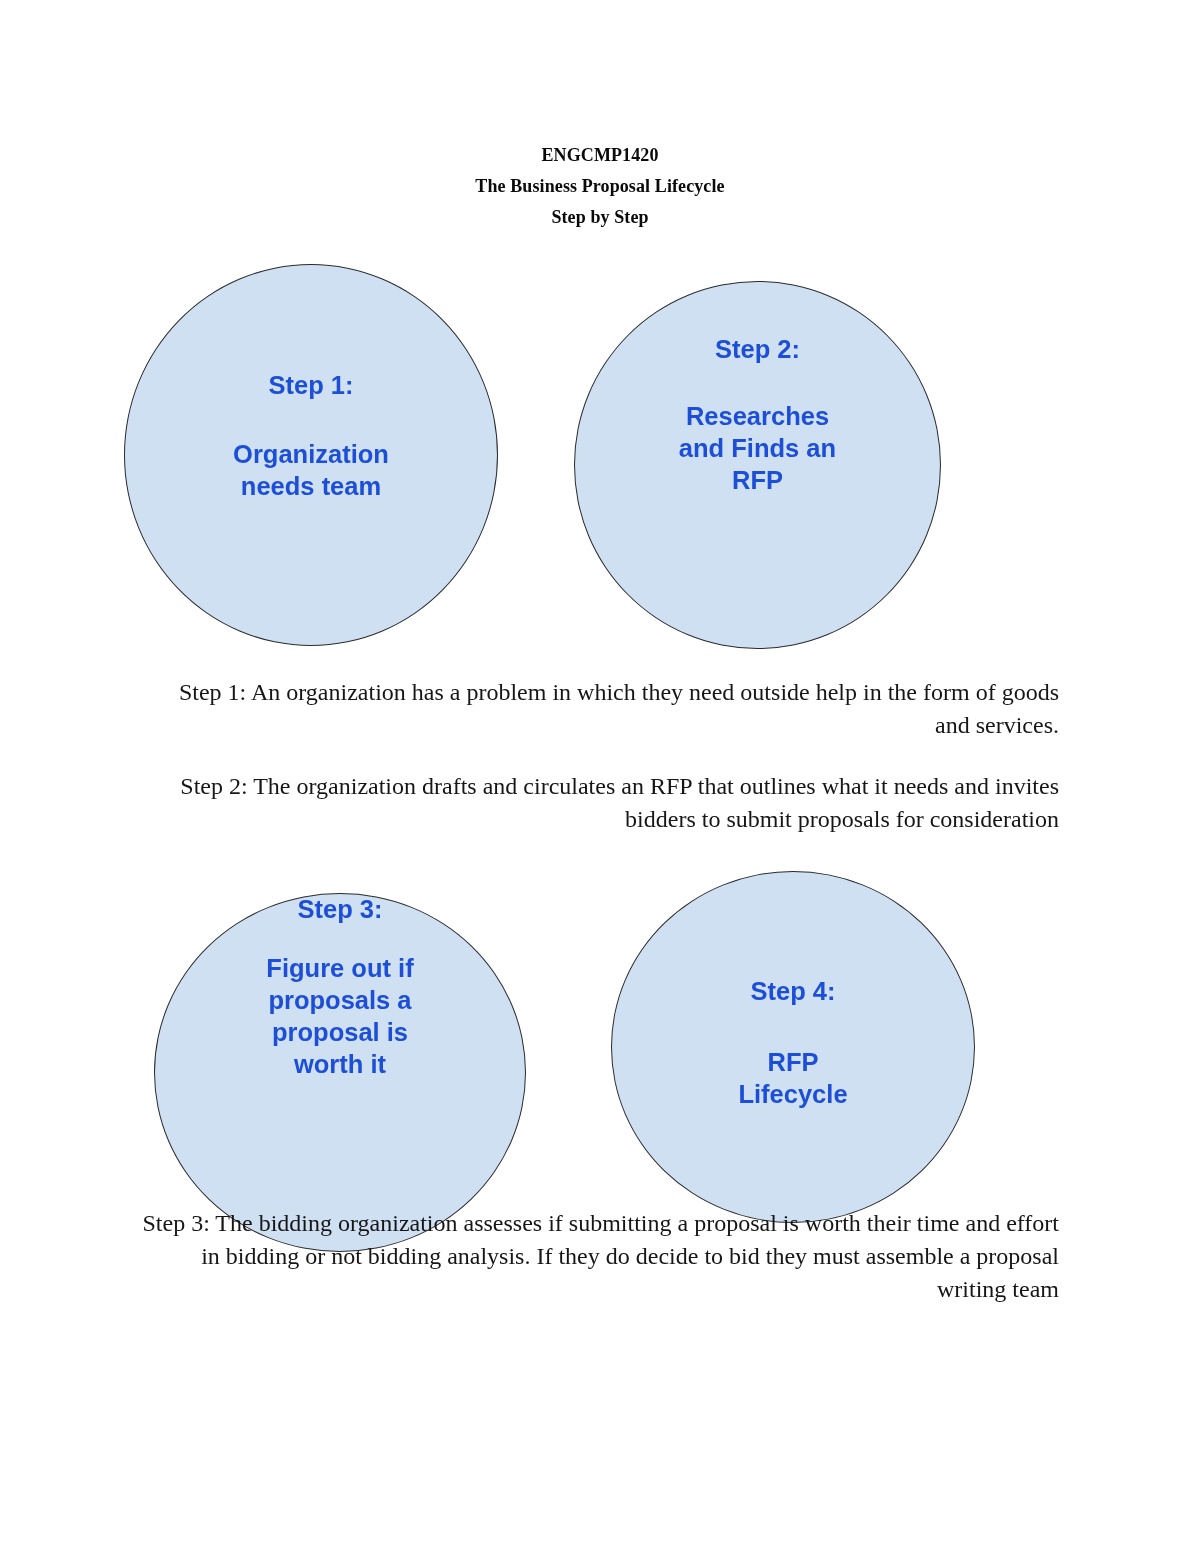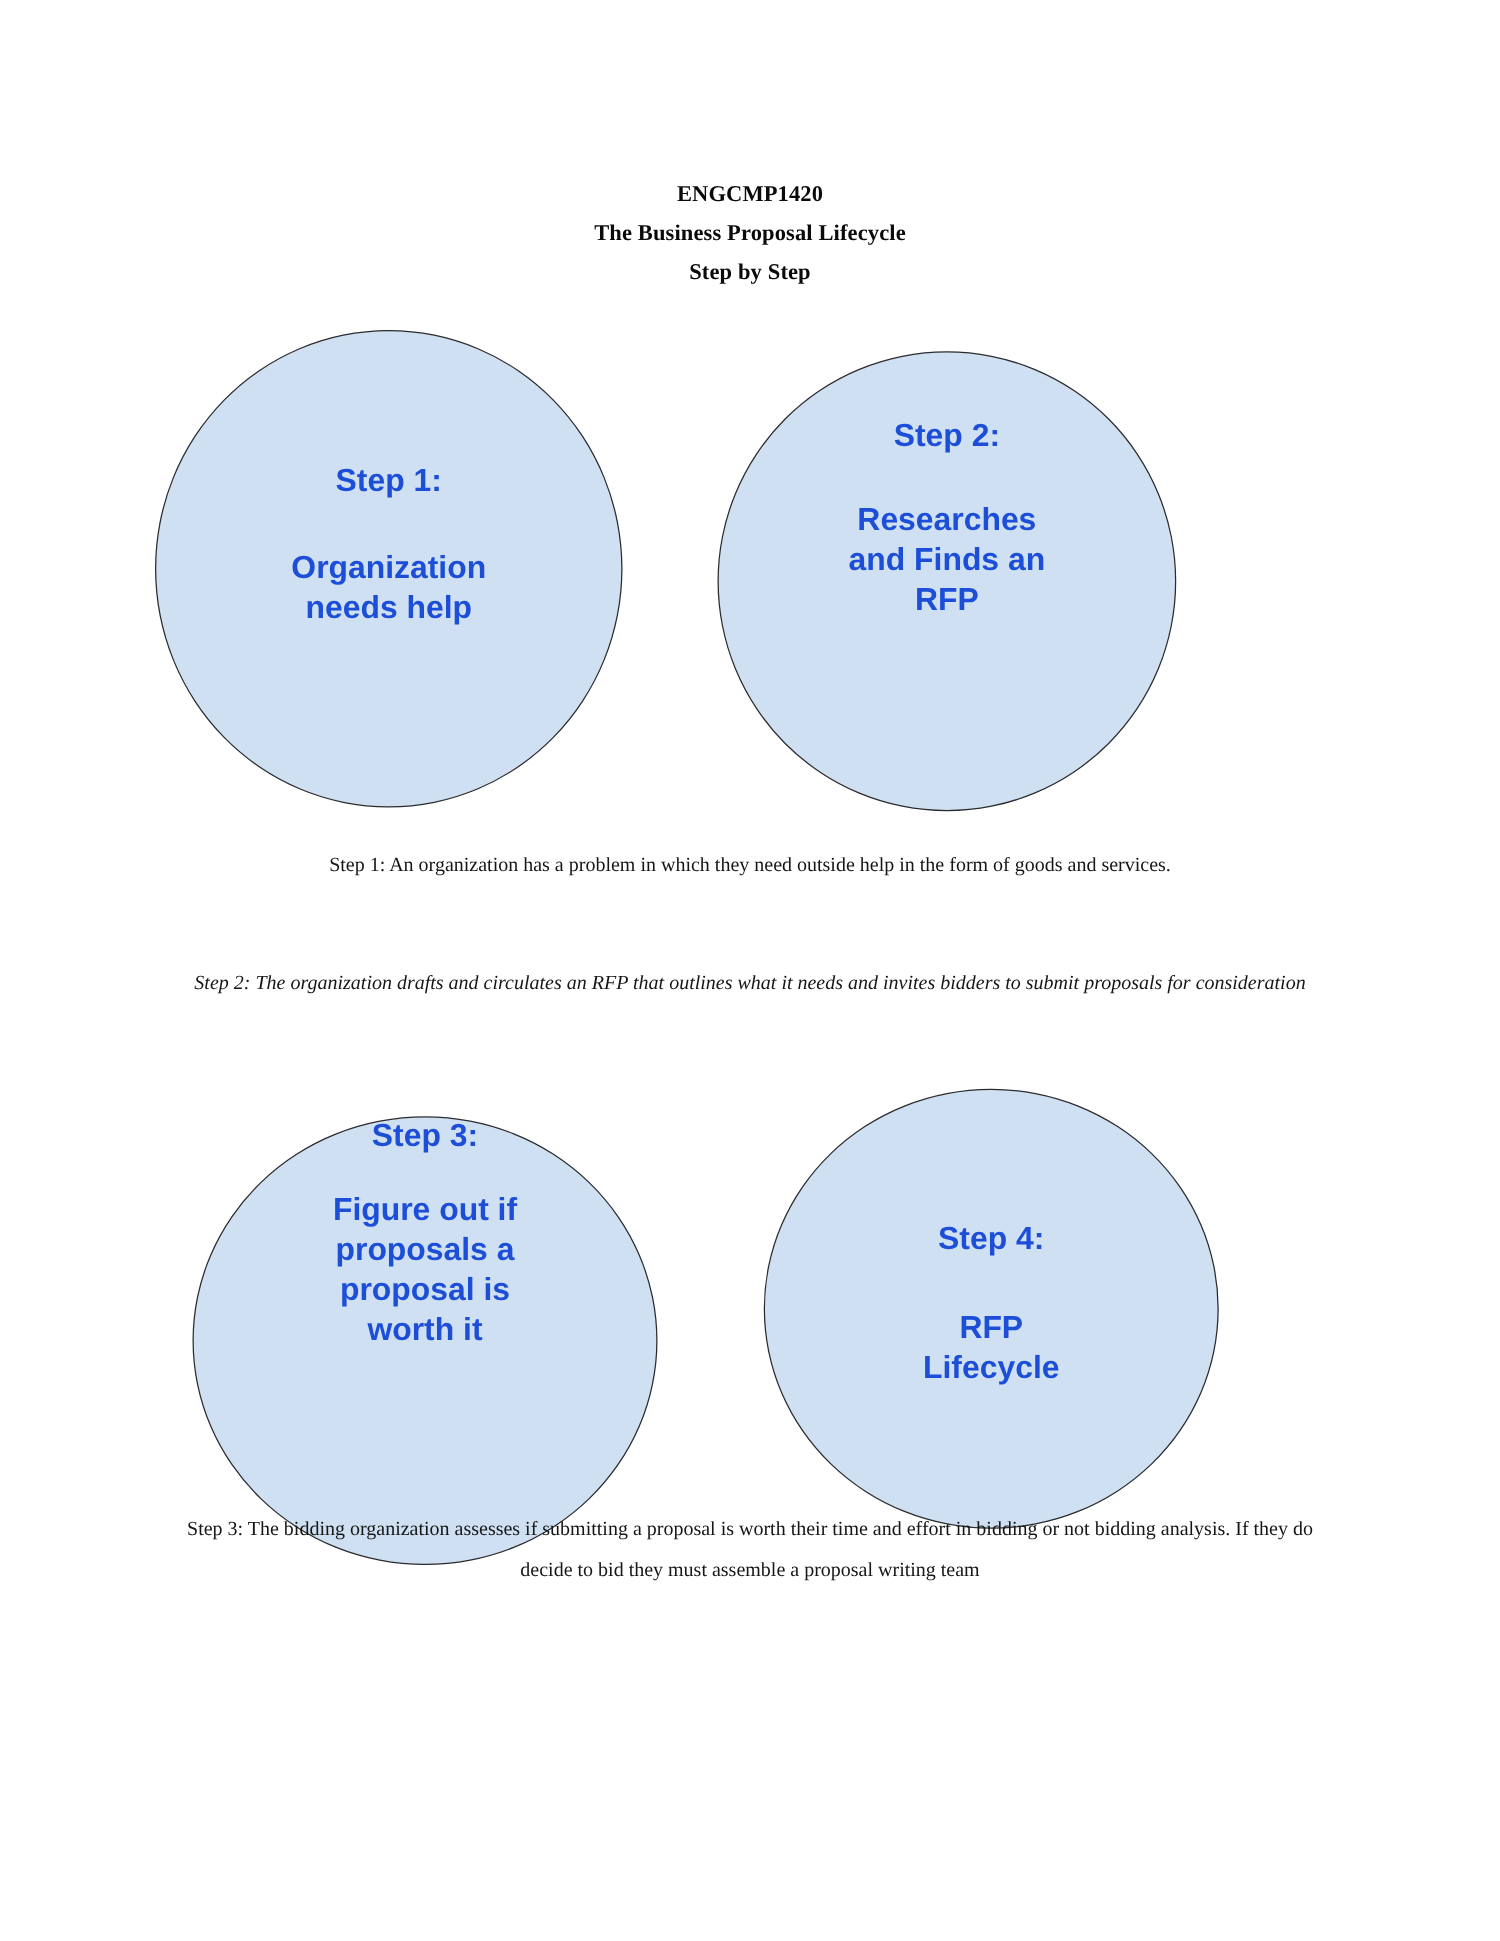--- a/index.html
+++ b/index.html
@@ -89,45 +89,45 @@
   }
   #circle-4 .step-label { margin-top: 104px; }
   #circle-4 .step-body  { margin-top: 40px; }
 
   
   .para {
     position: absolute;
     left: 141px;
     width: 918px;
     font-family: "Liberation Serif", "DejaVu Serif", serif;
-    font-size: 16px;
+    font-size: 24px;
     line-height: 33px;
     color: #161616;
-    text-align: center;
+    text-align: right;
   }
   #para-step1 { top: 676px; }
-  #para-step2 { top: 770px; font-style: italic; }
+  #para-step2 { top: 770px; }
   #para-step3 { top: 1207px; }
 </style>
 </head>
 <body>
 
 <div class="page">
 
   <div class="title-block">
     <div class="title-line">ENGCMP1420</div>
     <div class="title-line">The Business Proposal Lifecycle</div>
     <div class="title-line">Step by Step</div>
   </div>
 
   <div class="circle" id="circle-1">
     <div class="step-label">Step 1:</div>
     <div class="step-body">
       <div>Organization</div>
-      <div>needs help</div>
+      <div>needs team</div>
     </div>
   </div>
 
   <div class="circle" id="circle-2">
     <div class="step-label">Step 2:</div>
     <div class="step-body">
       <div>Researches</div>
       <div>and Finds an</div>
       <div>RFP</div>
     </div>

